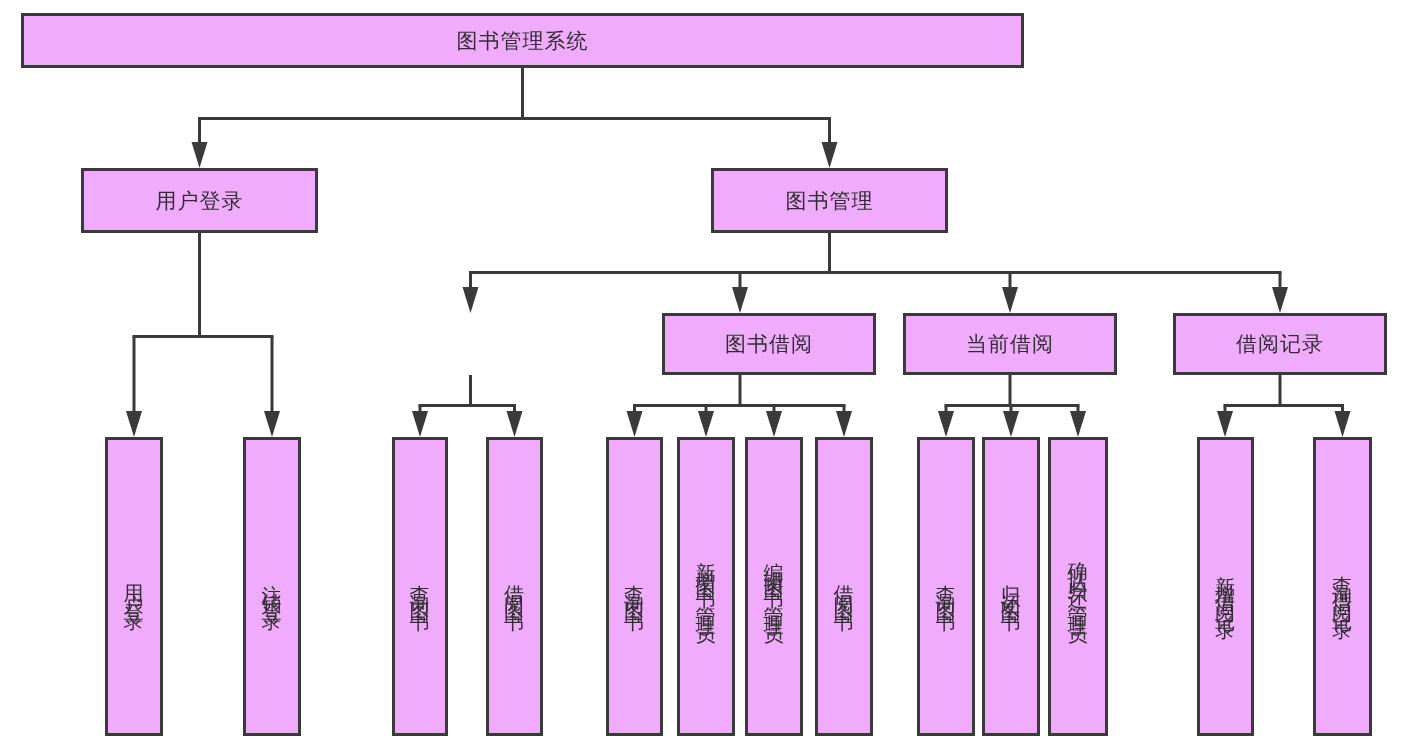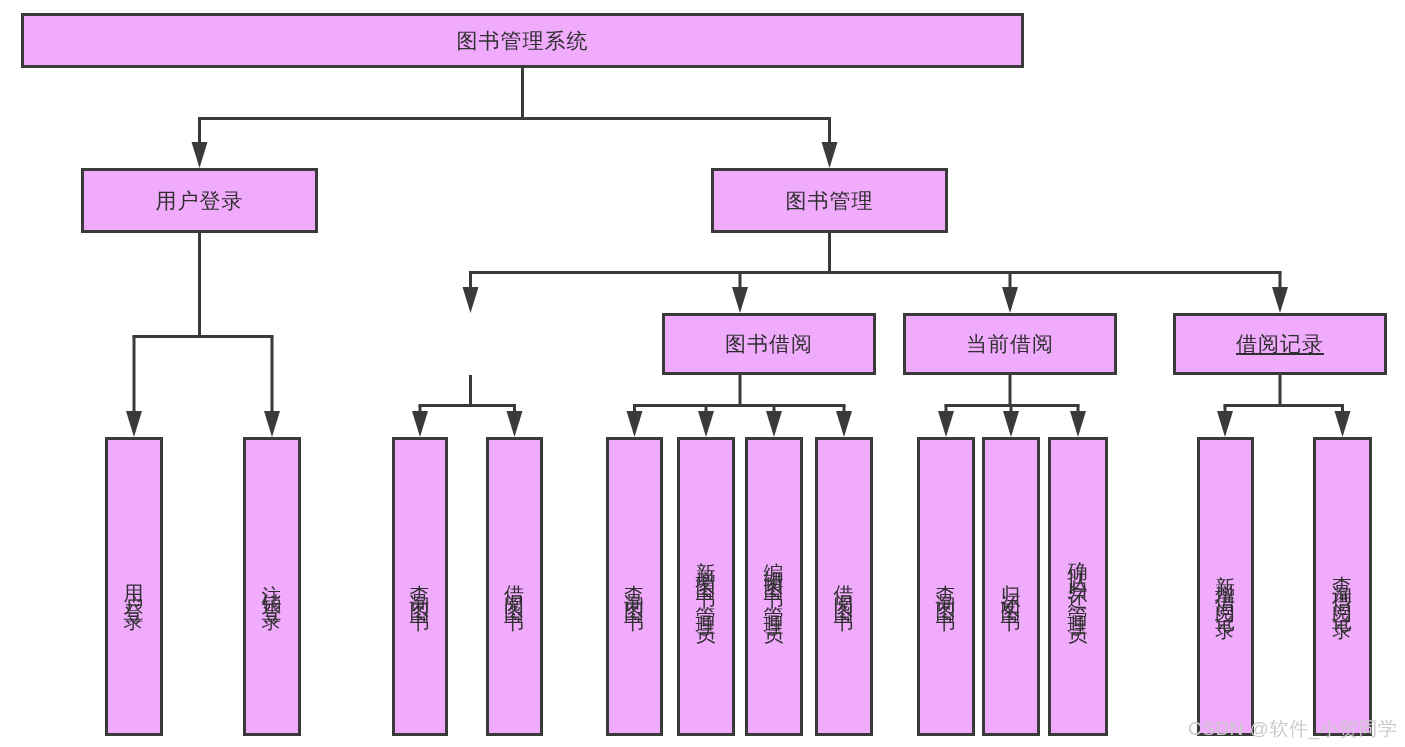--- a/index.html
+++ b/index.html
@@ -126,21 +126,21 @@
   <div class="node hnode" style="left:711px;top:168px;width:237px;height:65px;">
     <span>图书管理</span>
   </div>
 
   <div class="node hnode" style="left:633px;top:313px;width:214px;height:62px;margin-left:29px;">
     <span>图书借阅</span>
   </div>
   <div class="node hnode" style="left:903px;top:313px;width:214px;height:62px;">
     <span>当前借阅</span>
   </div>
-  <div class="node hnode" style="left:1173px;top:313px;width:214px;height:62px;text-decoration:underline;">
+  <div class="node hnode" style="left:1173px;top:313px;width:214px;height:62px;">
     <span>借阅记录</span>
   </div>
 
   <div class="node vnode" style="left:105px;top:437px;width:58px;height:299px;">
     <span>用户登录</span>
   </div>
   <div class="node vnode" style="left:243px;top:437px;width:58px;height:299px;">
     <span>注销登录</span>
   </div>
 
@@ -174,15 +174,14 @@
     <span>确认归还（管理员）</span>
   </div>
 
   <div class="node vnode" style="left:1197px;top:437px;width:57px;height:299px;">
     <span>新增借阅记录</span>
   </div>
   <div class="node vnode" style="left:1313px;top:437px;width:59px;height:299px;">
     <span>查询借阅记录</span>
   </div>
 
-  <div class="watermark" style="left:1188px;top:716px;">CSDN @软件_小贺同学</div>
 
 </div>
 
 </body></html>

